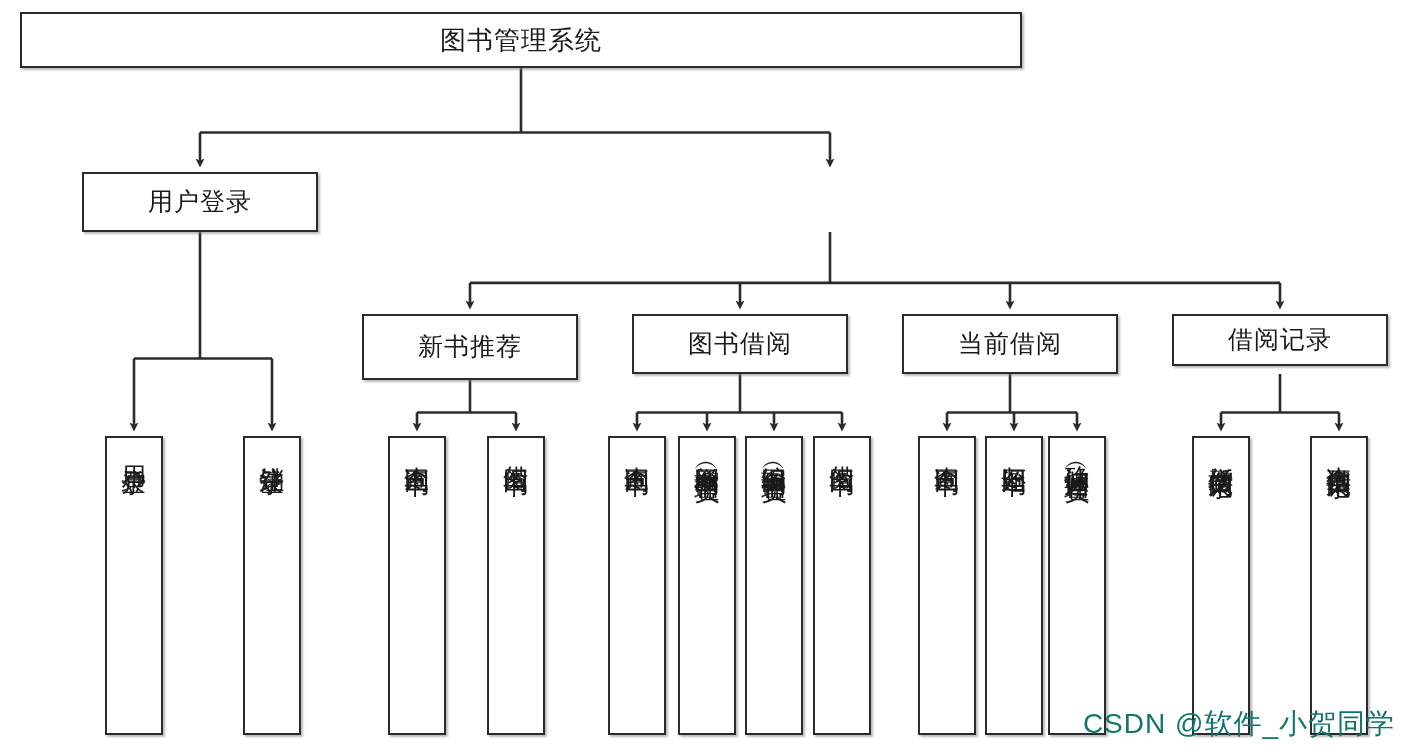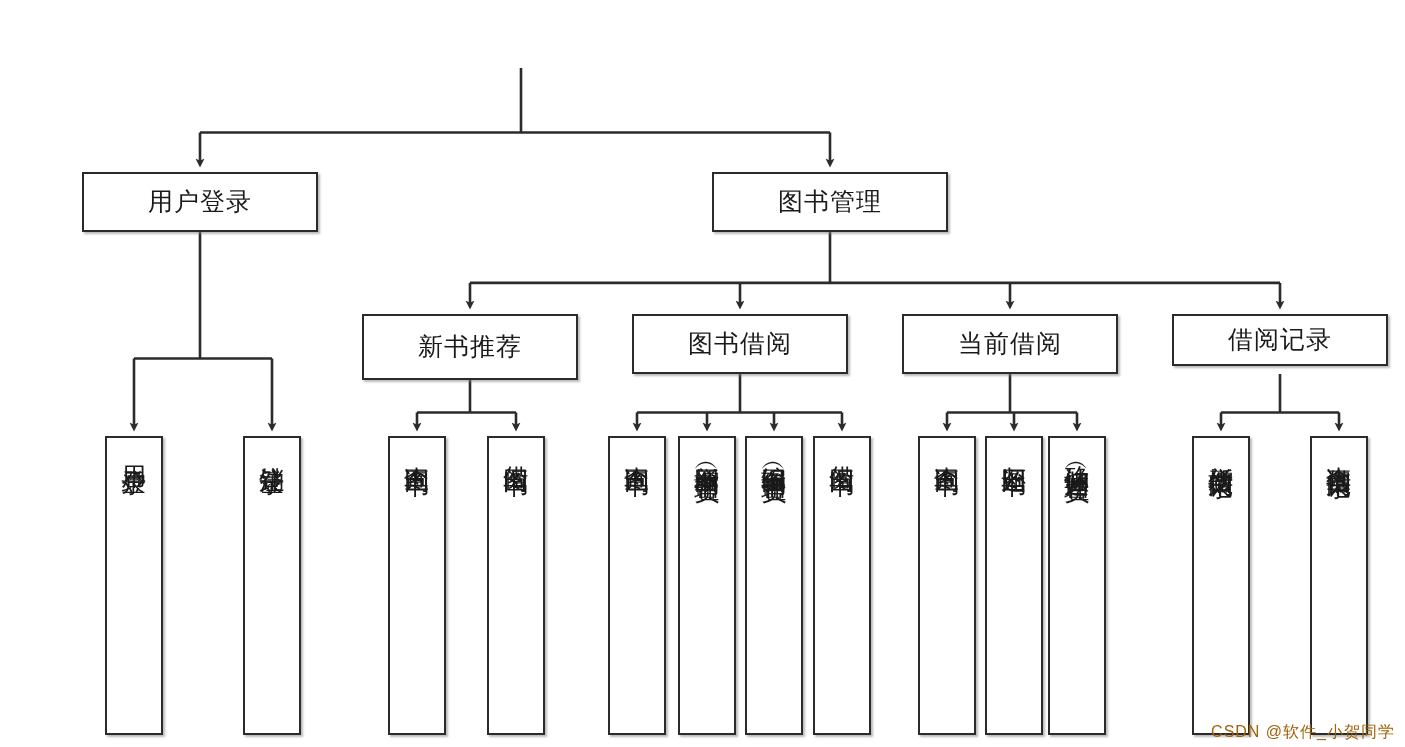--- a/index.html
+++ b/index.html
@@ -63,22 +63,22 @@
     text-orientation: upright;
     font-size: 25px;
     line-height: 1.05;
     letter-spacing: 2px;
     white-space: nowrap;
   }
   #watermark {
     position: absolute;
     right: 10px;
     bottom: 4px;
-    font-size: 16px;
-    color: #a16207;
+    font-size: 28px;
+    color: #0f766e;
     letter-spacing: 1px;
     white-space: nowrap;
     z-index: 5;
     font-family: "Liberation Sans", "DejaVu Sans", sans-serif;
   }
 </style>
 </head>
 <body>
 
 <div id="diagram-root">
@@ -119,26 +119,26 @@
         <line x1="947" y1="412.44" x2="947" y2="427" marker-end="url(#arrow)"></line>
         <line x1="1014" y1="412.44" x2="1014" y2="427" marker-end="url(#arrow)"></line>
         <line x1="1077" y1="412.44" x2="1077" y2="427" marker-end="url(#arrow)"></line>
         <line x1="1280" y1="374" x2="1280" y2="412.44"></line>
         <line x1="1221" y1="412.44" x2="1339" y2="412.44"></line>
         <line x1="1221" y1="412.44" x2="1221" y2="427" marker-end="url(#arrow)"></line>
         <line x1="1339" y1="412.44" x2="1339" y2="427" marker-end="url(#arrow)"></line>
       </g>
   </svg>
 
+  <div class="node horiz root" style="left: 20px; top: 12px; width: 1002px; height: 56px;">
+    <span class="node-label">图书管理系统</span>
+  </div>
 
   <div class="node horiz" style="left: 82px; top: 172px; width: 236px; height: 60px;">
     <span class="node-label">用户登录</span>
-  </div>
-  <div class="node horiz" style="left: 712px; top: 172px; width: 236px; height: 60px;">
-    <span class="node-label">图书管理</span>
   </div>
 
   <div class="node horiz" style="left: 362px; top: 314px; width: 216px; height: 66px;">
     <span class="node-label">新书推荐</span>
   </div>
   <div class="node horiz" style="left: 902px; top: 314px; width: 216px; height: 60px;">
     <span class="node-label">当前借阅</span>
   </div>
   <div class="node horiz" style="left: 632px; top: 314px; width: 216px; height: 60px;">
     <span class="node-label">图书借阅</span>

